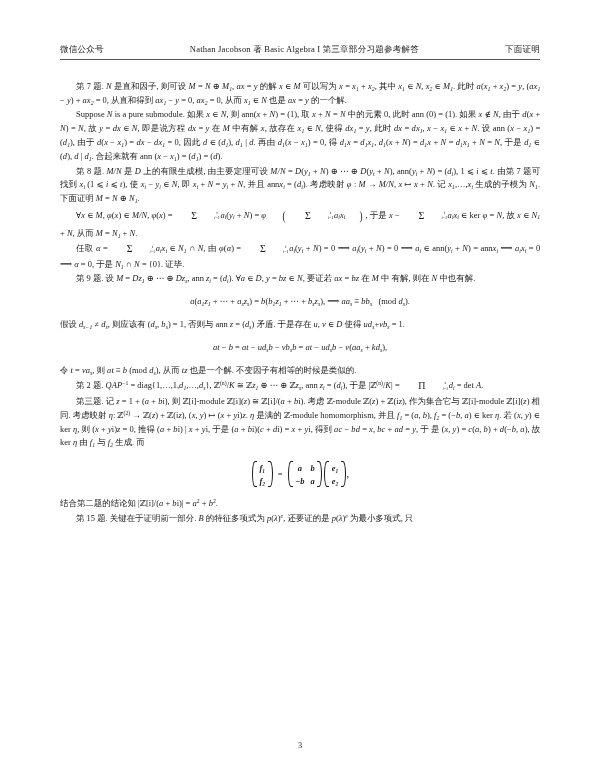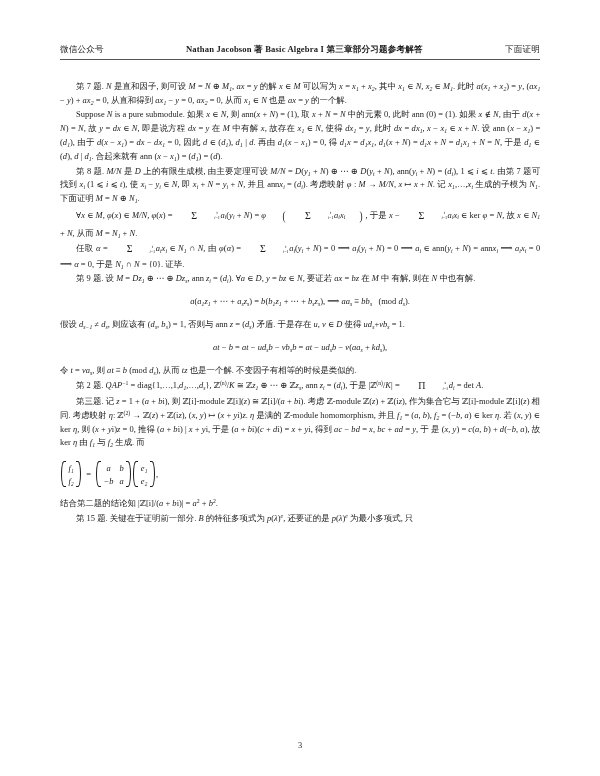--- a/index.html
+++ b/index.html
@@ -34,21 +34,20 @@
   }
   .runhead .rh-left,
   .runhead .rh-right {
     white-space: nowrap;
     flex: 0 0 auto;
   }
   .runhead .rh-center {
     flex: 1 1 auto;
     text-align: center;
     white-space: nowrap;
-    font-weight: bold;
   }
   
   .body {
     font-size: 8.45px;
     line-height: 1.63;
     text-align: justify;
     text-justify: inter-word;
   }
   p {
     margin: 0 0 0 0;
@@ -109,23 +108,24 @@
     display: inline-block;
     font-size: 1.45em;
     font-style: normal;
     vertical-align: -0.18em;
     transform: scaleX(0.75);
   }
   .absbar { font-style: normal; }
   
   .matrix-row {
     display: flex;
-    justify-content: flex-start;
+    justify-content: center;
     align-items: center;
     margin: 11px 0 10px 0;
+    font-weight: bold;
   }
   .pmat {
     display: inline-flex;
     align-items: center;
     position: relative;
     padding: 0 4.5px;
     margin: 0 1px;
   }
   .pmat::before,
   .pmat::after {

